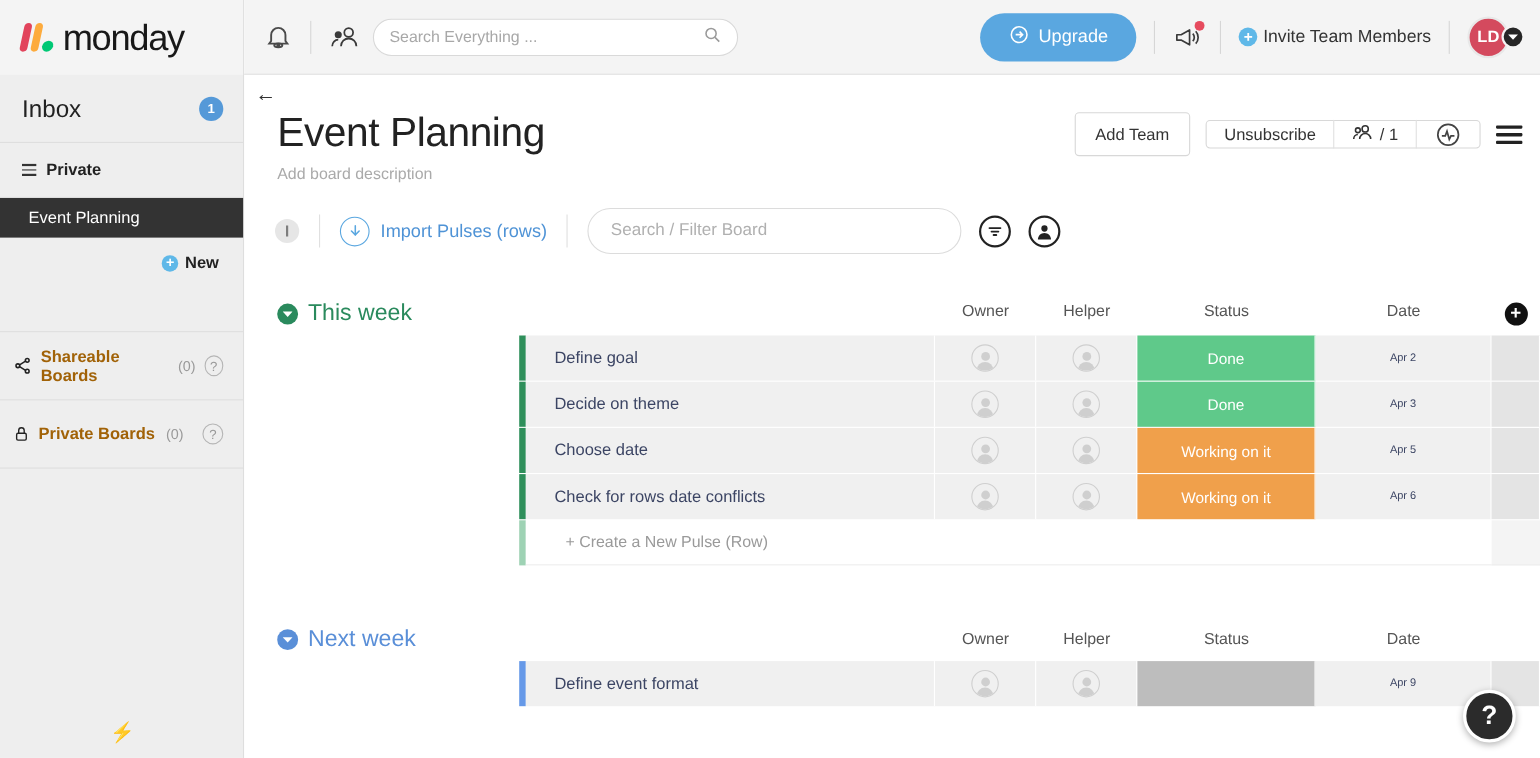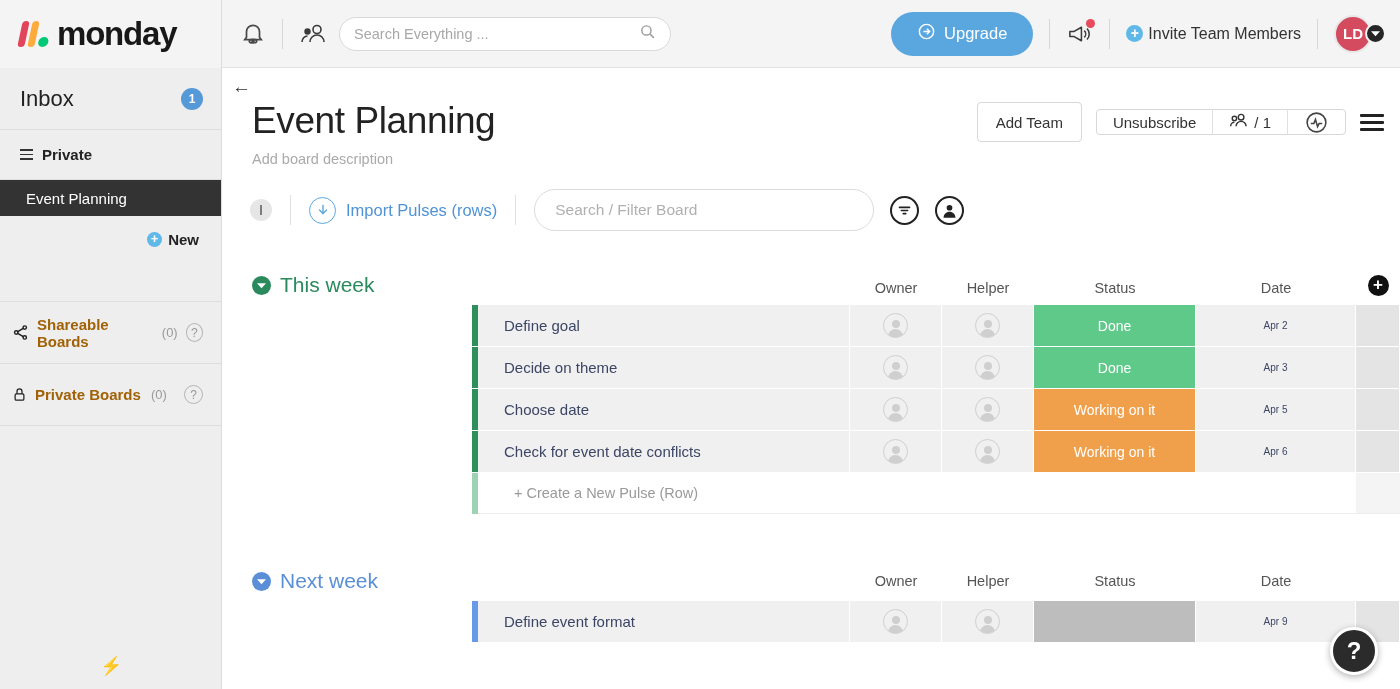--- a/index.html
+++ b/index.html
@@ -14,21 +14,21 @@
   .sidebar {
     width: 222px; height: 689px; background: #eeeeee;
     border-right: 1px solid #dcdcdc; position: relative; flex: 0 0 222px;
   }
   .logo-area { height: 68px; display: flex; align-items: center; padding-left: 20px; background: #f4f4f4; }
   .logo-marks { display: flex; align-items: flex-end; gap: 3px; margin-right: 7px; transform: skewX(-12deg); }
   .logo-marks i { display: block; width: 7px; border-radius: 4px; }
   .m-red { height: 26px; background: #e2445c; }
   .m-yel { height: 26px; background: #fdab3d; }
   .m-grn { height: 10px; background: #00c875; border-radius: 50% !important; width: 10px !important; }
-  .logo-text { font-size: 33px; font-weight: 700; letter-spacing: -1.2px; color: #181818; text-align: right; }
+  .logo-text { font-size: 33px; font-weight: 400; letter-spacing: -1.2px; color: #181818; text-align: right; }
 
   .side-row {
     height: 62px; display: flex; align-items: center; padding: 0 18px 0 20px;
     border-bottom: 1px solid #dedede; position: relative;
   }
   .side-row.inbox { justify-content: space-between; }
   .inbox-label { font-size: 22px; color: #222; }
   .badge-count {
     background: #5599d8; color: #fff; border-radius: 50%;
     width: 22px; height: 22px; font-size: 12px; font-weight: 700;
@@ -126,21 +126,21 @@
     font-family: "Liberation Sans", sans-serif; background: transparent;
   }
   .filter-board input::placeholder { color: #b0b0b0; }
   .round-ic { width: 29px; height: 29px; border-radius: 50%; border: 2px solid #222; display: flex; align-items: center; justify-content: center; margin-left: 16px; cursor: pointer; }
 
   
   .board-table { margin-top: 34px; padding-left: 0; }
   .group-head { display: flex; align-items: center; height: 40px; padding-left: 30px; }
   .chev-circle { width: 19px; height: 19px; border-radius: 50%; display: flex; align-items: center; justify-content: center; margin-right: 9px; }
   .group-title { font-size: 21px; }
-  .col-heads { margin-left: auto; display: flex; align-items: flex-end; }
+  .col-heads { margin-left: auto; display: flex; align-items: flex-start; }
   .col-h { font-size: 14.5px; color: #555; text-align: center; }
   .c-owner { width: 92px; }
   .c-helper { width: 92px; }
   .c-status { width: 162px; }
   .c-date { width: 160px; }
   .c-add { width: 44px; display: flex; justify-content: center; }
   .plus-black { width: 21px; height: 21px; border-radius: 50%; background: #111; color: #fff; font-size: 17px; line-height: 19px; text-align: center; font-weight: 700; cursor: pointer; }
 
   .row { display: flex; height: 41px; align-items: stretch; margin-left: 250px; margin-bottom: 1px; }
   .row-bar { width: 6px; flex: 0 0 6px; }
@@ -454,21 +454,21 @@
                   <span class="body"></span>
                 </span>
               </span>
             </span>
           <span class="cell w-status" style="background:#f0a04b">Working on it</span>
           <span class="cell w-date">Apr 5</span>
           <span class="cell w-tail"></span>
         </div>
         <div class="row">
           <span class="row-bar" style="background:#2f8f5b"></span>
-          <span class="row-name">Check for event date conflicts</span>
+          <span class="row-name">Check for rows date conflicts</span>
           <span class="cell w-owner">
               <span class="avatar-inner">
                 <span class="avatar-ph">
                   <span class="head"></span>
                   <span class="body"></span>
                 </span>
               </span>
             </span>
           <span class="cell w-helper">
               <span class="avatar-inner">

